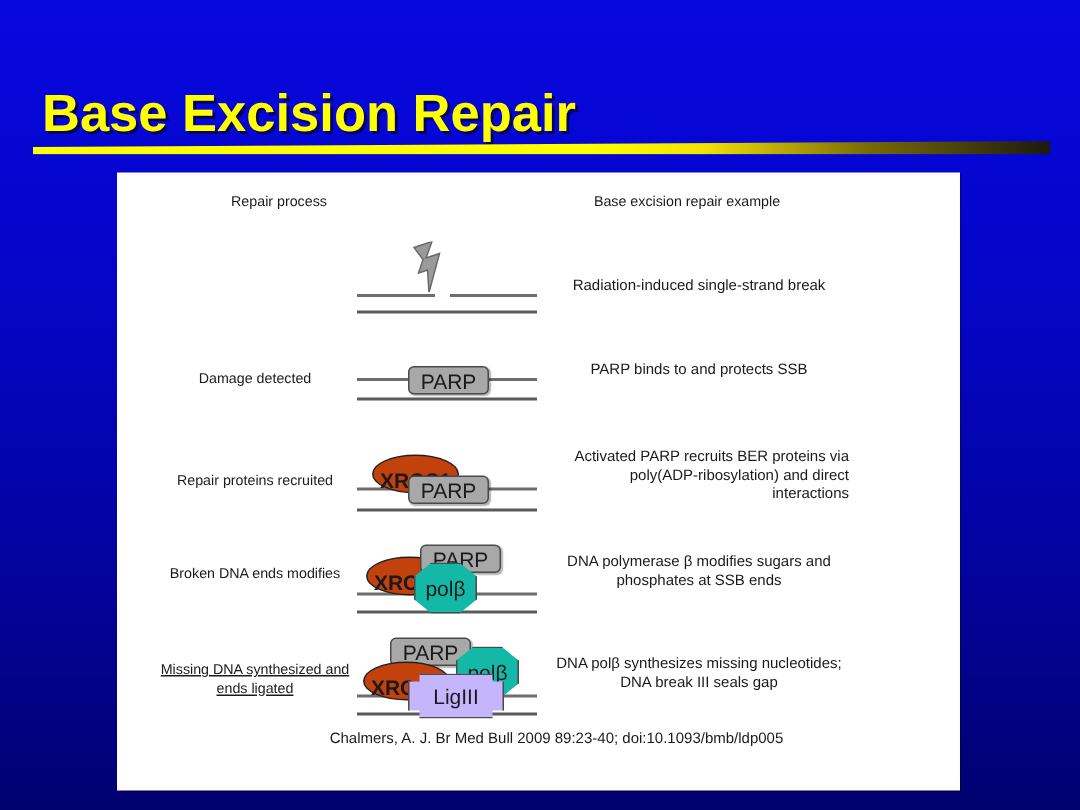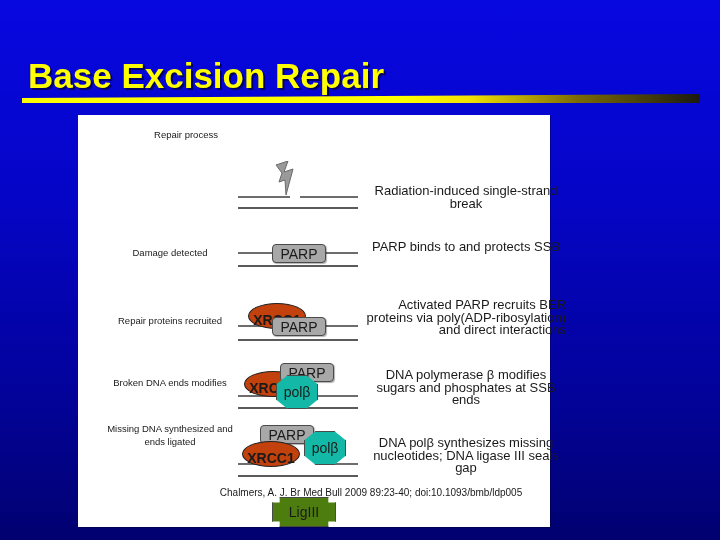--- a/index.html
+++ b/index.html
@@ -55,21 +55,21 @@
     height: 100%;
     background: linear-gradient(to right, #ffff00 0%, #ffff00 55%, #f2e200 66%, #7a6a05 82%, #1a1a10 100%);
     clip-path: polygon(0 45%, 100% 0%, 100% 100%, 0 100%);
   }
 
   
   #figure-panel {
     position: absolute;
     left: 78px;
     top: 115px;
-    width: 472px;
+    width: 562px;
     height: 412px;
     background: #ffffff;
     box-shadow: 1px 1px 0 rgba(0,0,0,0.25);
   }
 
   .fig-header {
     position: absolute;
     font-size: 9.5px;
     color: #1a1a1a;
     text-align: center;
@@ -90,21 +90,21 @@
     width: 148px;
     font-size: 9.5px;
     color: #1a1a1a;
     text-align: center;
     line-height: 12.5px;
   }
   .row-desc {
     position: absolute;
     left: 288px;
     width: 200px;
-    font-size: 13px;
+    font-size: 10px;
     color: #1a1a1a;
     text-align: center;
     line-height: 12.5px;
   }
 
   
   .dna {
     position: absolute;
     left: 160px;
     width: 120px;
@@ -156,28 +156,27 @@
     display: flex;
     align-items: center;
     justify-content: center;
     clip-path: polygon(28% 0%, 72% 0%, 100% 28%, 100% 72%, 72% 100%, 28% 100%, 0% 72%, 0% 28%);
     box-shadow: 1px 1px 1px rgba(0,0,0,0.25);
   }
   .ligiii-shape {
     position: absolute;
     width: 62px;
     height: 28px;
-    background: #4d7c0f;
+    background: #c4b5fd;
     border: 1.2px solid #4a4a4a;
     display: flex;
     align-items: center;
     justify-content: center;
     clip-path: polygon(0% 18%, 12% 18%, 12% 0%, 88% 0%, 88% 18%, 100% 18%, 100% 82%, 88% 82%, 88% 100%, 12% 100%, 12% 82%, 0% 82%);
     box-shadow: 1px 1px 1px rgba(0,0,0,0.25);
-    margin-top: 48px;
   }
 
   
   .bolt {
     position: absolute;
     width: 26px;
     height: 34px;
   }
 
   
@@ -200,20 +199,21 @@
   <div id="title-block">
     <div id="slide-title">Base Excision Repair</div>
     <div id="title-rule">
       <div class="wedge"></div>
     </div>
   </div>
 
   <div id="figure-panel">
 
     <div class="fig-header" id="header-left">Repair process</div>
+    <div class="fig-header" id="header-right">Base excision repair example</div>
 
     <div class="row" style="top:58px; height:54px;">
       <div class="row-desc" style="top:12px;">Radiation-induced single-strand break</div>
       <div class="dna" style="top:12px;">
 
         <div class="strand" style="left:0px;  top:11px; width:52px;"></div>
         <div class="strand" style="left:62px; top:11px; width:58px;"></div>
         <div class="strand bottom" style="left:0px; top:22px; width:120px;"></div>
 
         <svg class="bolt" style="left:36px; top:-24px;" viewBox="0 0 26 34">
@@ -264,22 +264,22 @@
         <div class="parp-box" style="left:42px; top:2px;">
           <span class="shape-text">PARP</span>
         </div>
         <div class="polb-shape" style="left:38px; top:14px;">
           <span class="shape-text">polβ</span>
         </div>
       </div>
     </div>
 
     <div class="row" style="top:302px; height:68px;">
-      <div class="row-label" style="top:6px;">Missing DNA synthesized and ends ligated</div>
-      <div class="row-desc" style="top:20px;">DNA polβ synthesizes missing nucleotides; DNA ligase III seals gap</div>
+      <div class="row-label" style="top:24px;text-decoration:underline;">Missing DNA synthesized and ends ligated</div>
+      <div class="row-desc" style="top:20px;">DNA polβ synthesizes missing nucleotides; DNA break III seals gap</div>
       <div class="dna" style="top:2px;">
         <div class="strand" style="left:0px;  top:44px; width:46px;"></div>
         <div class="strand" style="left:96px; top:44px; width:24px;"></div>
         <div class="strand bottom" style="left:0px; top:56px; width:120px;"></div>
         <div class="parp-box" style="left:22px; top:6px;">
           <span class="shape-text">PARP</span>
         </div>
         <div class="polb-shape" style="left:66px; top:12px;">
           <span class="shape-text">polβ</span>
         </div>

